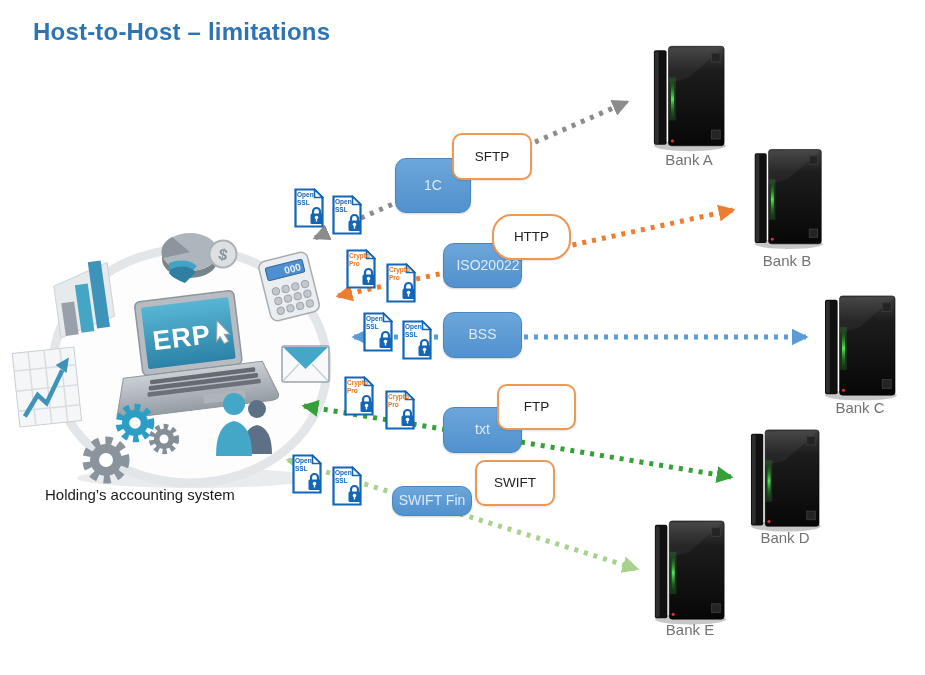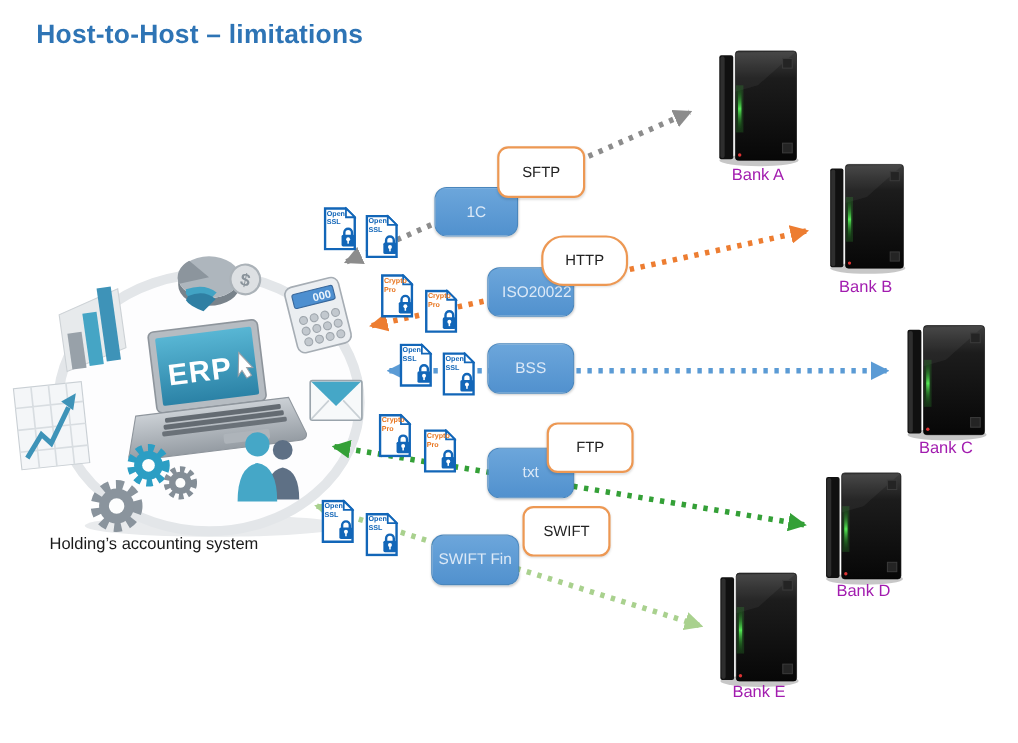--- a/index.html
+++ b/index.html
@@ -21,21 +21,21 @@
     color:#DCE9F7; font-size:14px; text-align:center; line-height:1.1;
     box-shadow:0 1px 2px rgba(0,0,0,0.18);
   }
   .proto-bubble {
     position:absolute; display:flex; align-items:center; justify-content:center;
     background:#fff; border:2px solid #ED9853; border-radius:10px;
     color:#222; font-size:13.5px; text-align:center; line-height:1.15;
     padding:2px 20px; box-shadow:0 1px 2px rgba(0,0,0,0.12);
   }
   .bank-label {
-    position:absolute; text-align:center; font-size:15px; color:#a21caf;
+    position:absolute; text-align:center; font-size:15px; color:#737373;
   }
   #erp-caption {
     position:absolute; left:45px; top:486px; font-size:15px; color:#1a1a1a;
   }
 
   .doc-badge { position:absolute; width:30px; height:40px; }
   .doc-badge svg { position:absolute; left:0; top:0; width:30px; height:40px; }
   .doc-badge .l1, .doc-badge .l2 {
     position:absolute; left:3px; font-size:6.5px; font-weight:bold; line-height:1;
     white-space:nowrap;
@@ -197,33 +197,33 @@
       <line x1="288" y1="460" x2="637" y2="569" marker-start="url(#m4)" marker-end="url(#m4)" stroke="#A9D18E"></line>
     </g>
 
     <use href="#server" x="650" y="42" width="78" height="112"></use>
     <use href="#server" x="751" y="145" width="74" height="107"></use>
     <use href="#server" x="821" y="294" width="78" height="107"></use>
     <use href="#server" x="746" y="428" width="78" height="104"></use>
     <use href="#server" x="651" y="519" width="77" height="106"></use>
   </svg>
 
-  <div class="fmt-box" style="left:395px;top:170px;width:76px;height:45px;">
+  <div class="fmt-box" style="left:395px;top:158px;width:76px;height:55px;">
       <span>1C</span>
     </div>
   <div class="fmt-box" style="left:443px;top:243px;width:79px;height:45px;padding-left:11px;">
       <span>ISO20022</span>
     </div>
   <div class="fmt-box" style="left:443px;top:407px;width:79px;height:46px;">
       <span>txt</span>
     </div>
   <div class="fmt-box" style="left:443px;top:312px;width:79px;height:46px;">
       <span>BSS</span>
     </div>
-  <div class="fmt-box" style="left:392px;top:486px;width:80px;height:46px;">
+  <div class="fmt-box" style="left:392px;top:486px;width:80px;height:30px;">
       <span>SWIFT Fin</span>
     </div>
 
   <div class="proto-bubble" style="left:452px;top:133px;width:80px;height:47px;">
       <span>SFTP</span>
     </div>
   <div class="proto-bubble" style="left:492px;top:214px;width:79px;height:46px;border-radius:20px;">
       <span>HTTP</span>
     </div>
   <div class="proto-bubble" style="left:497px;top:384px;width:79px;height:46px;">

